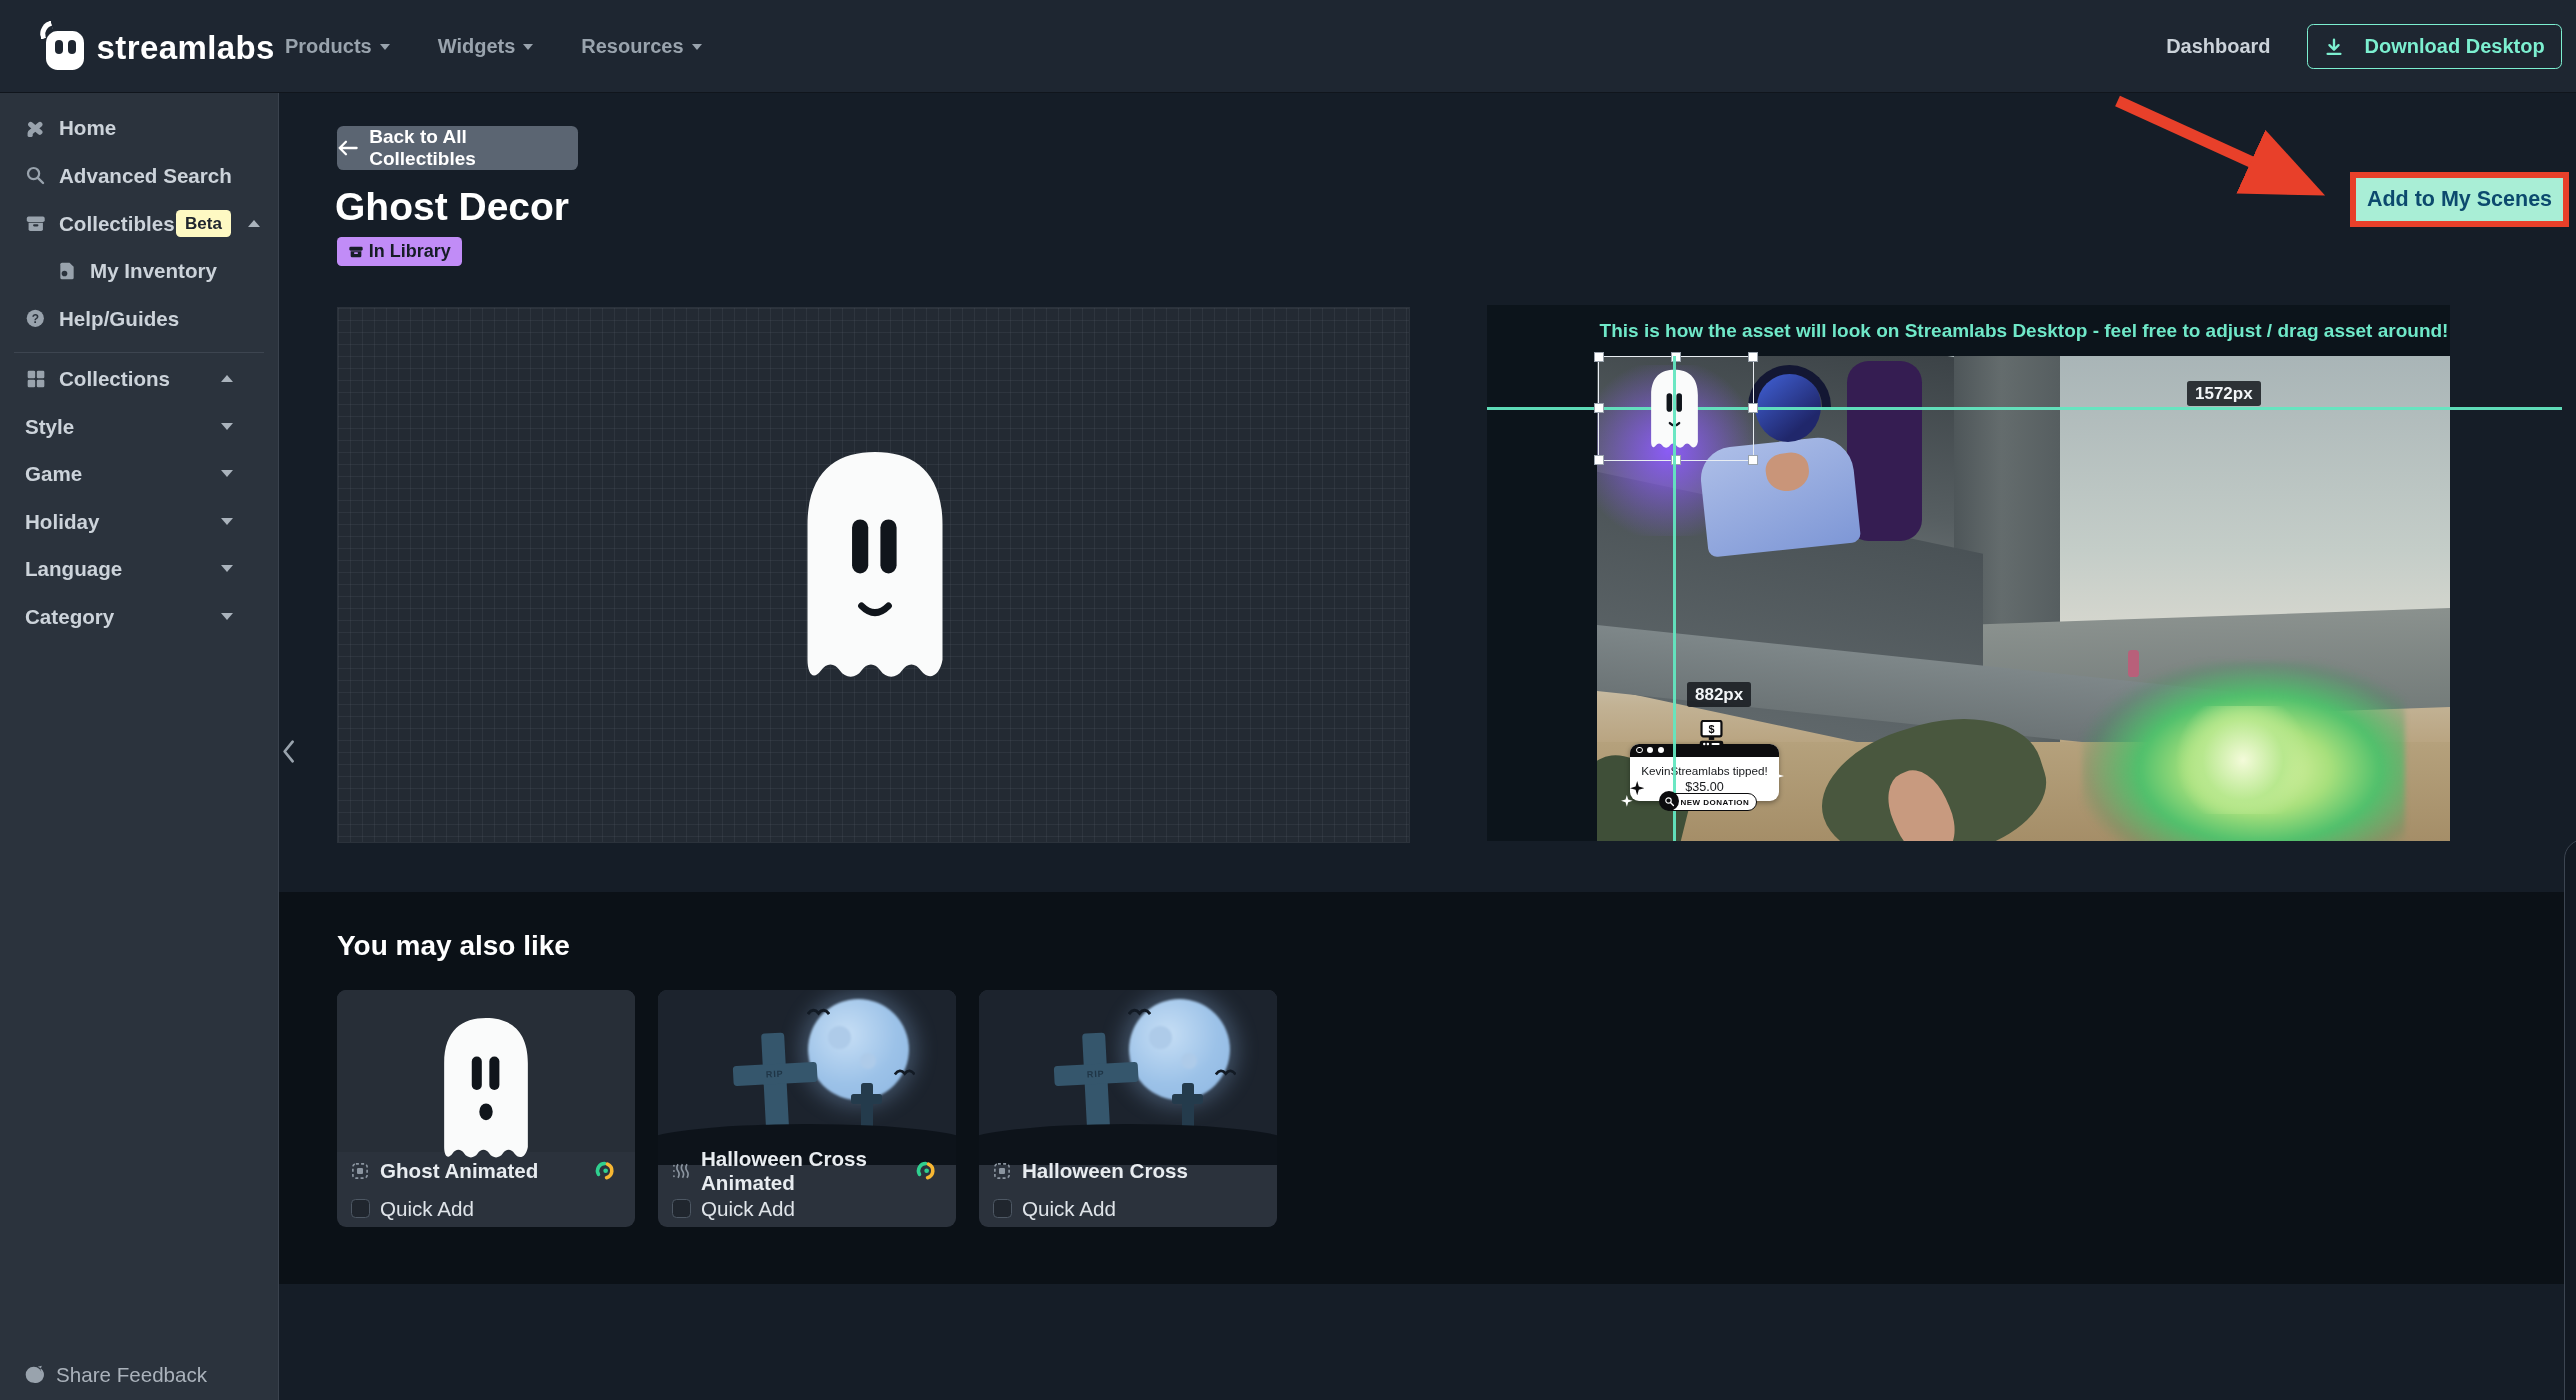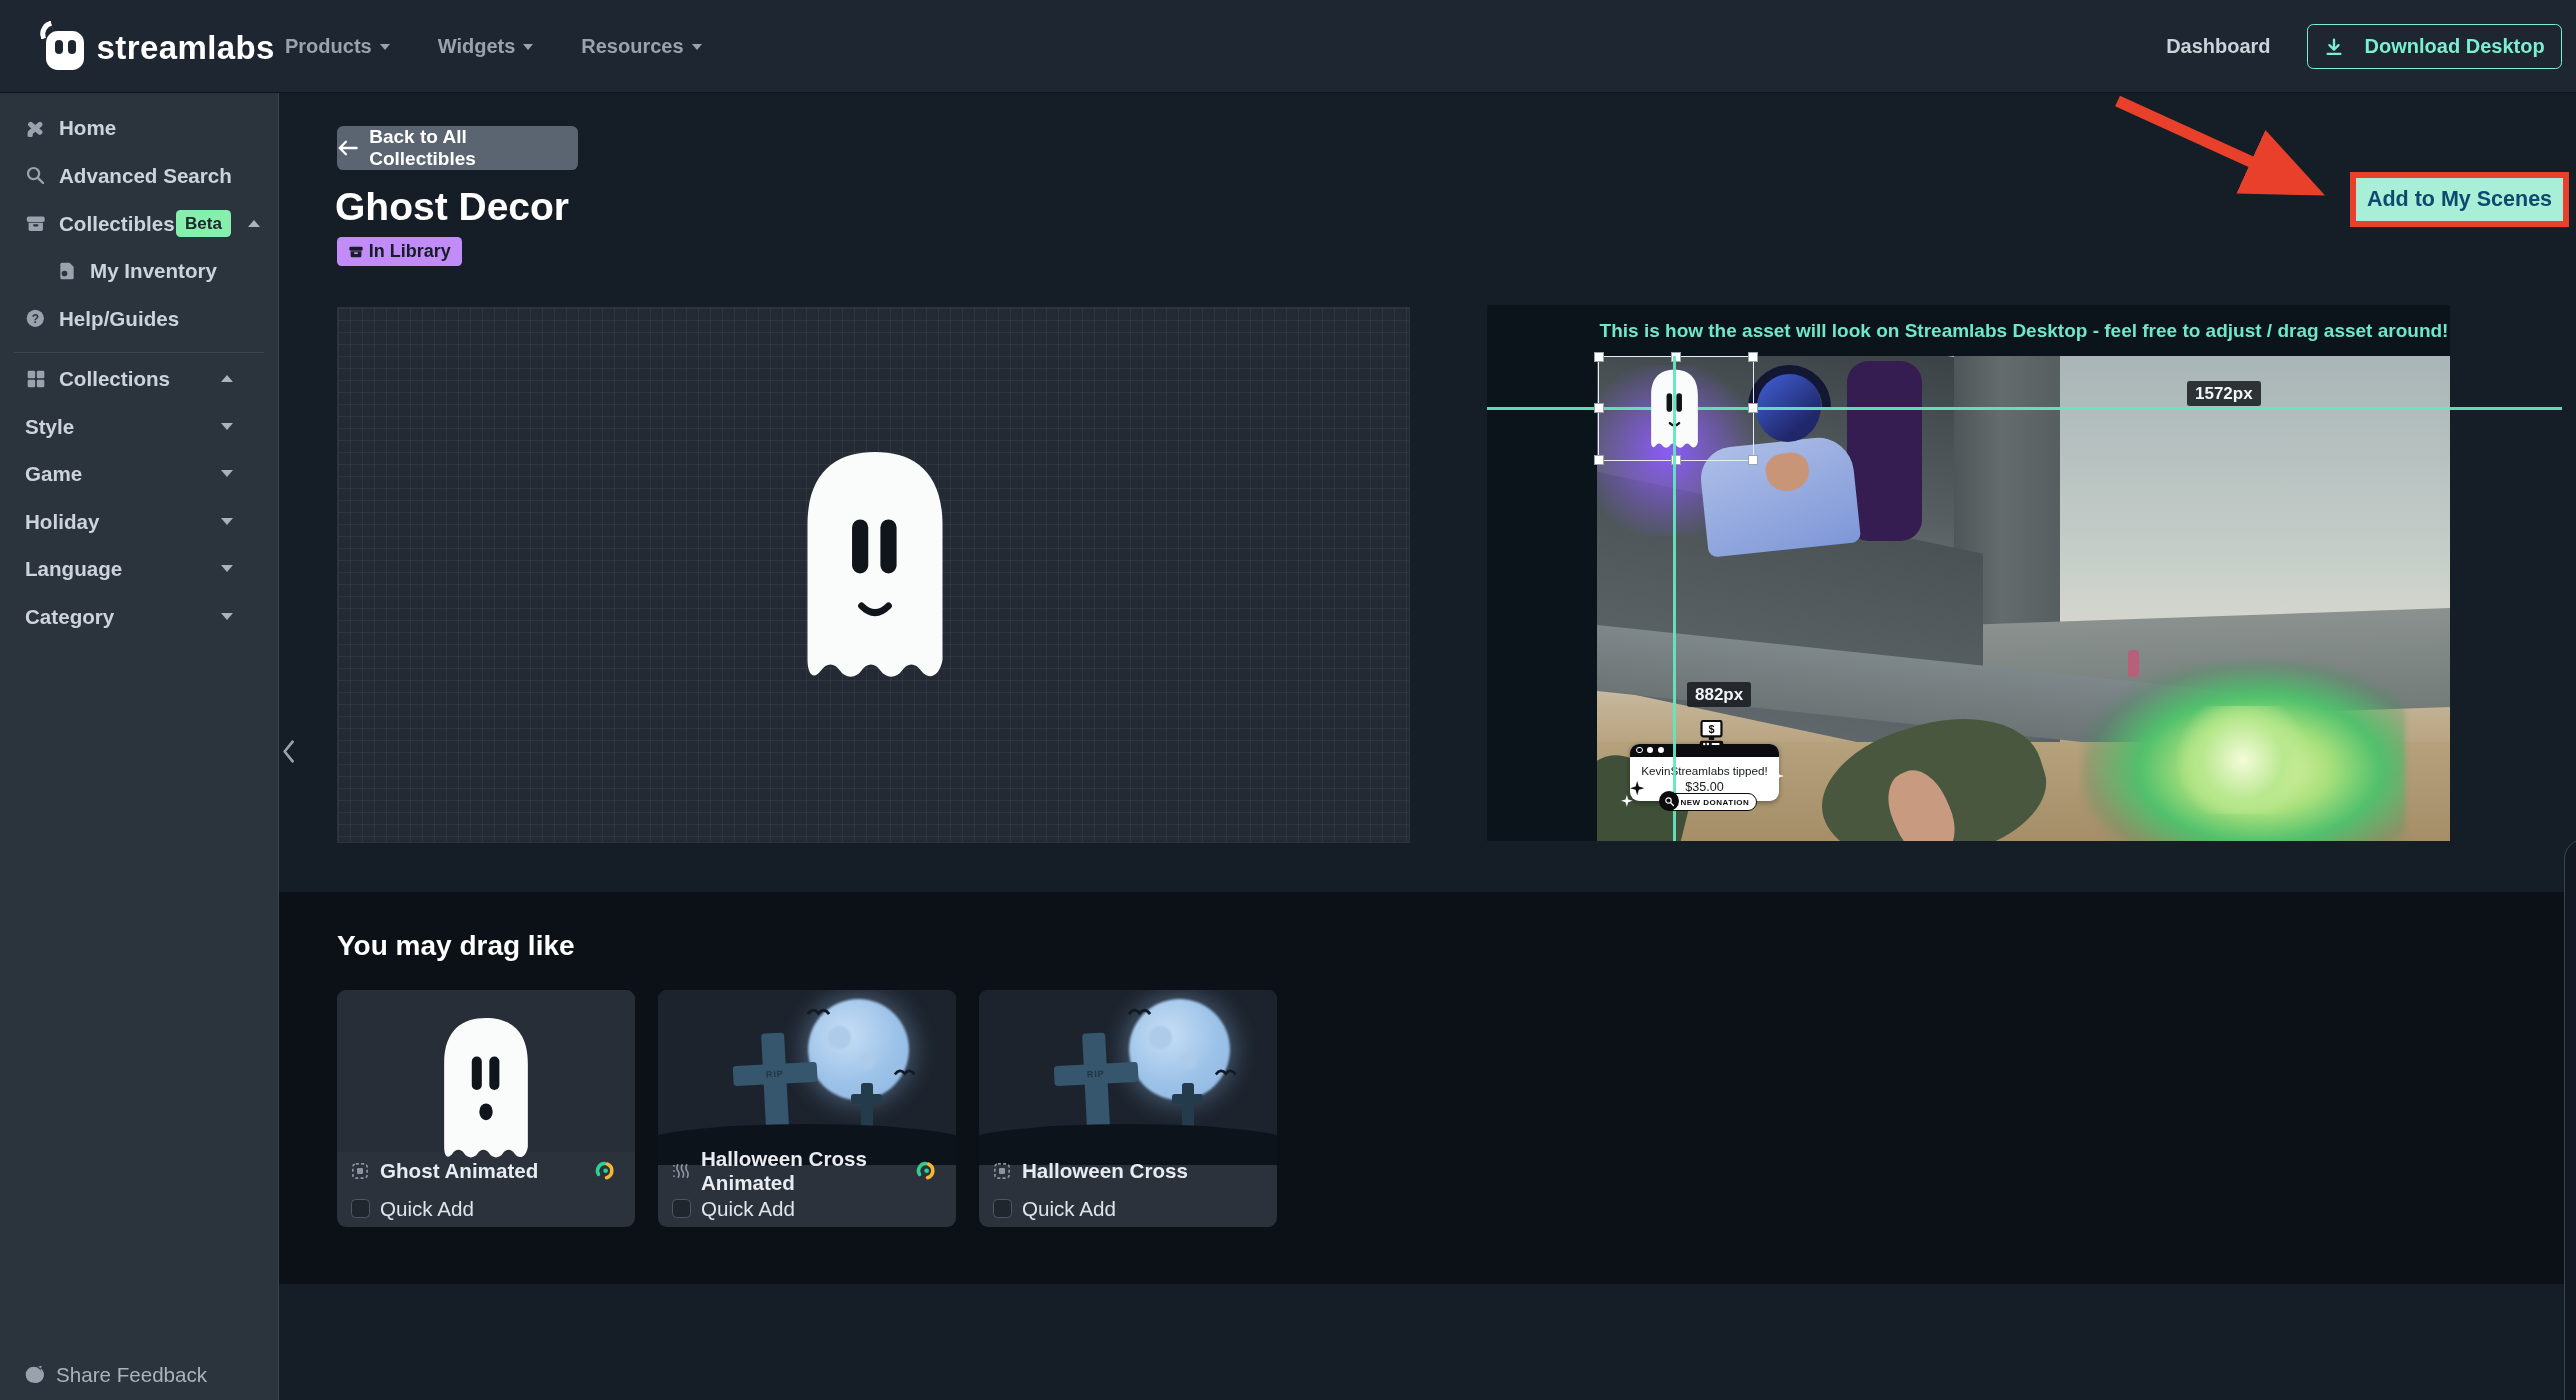--- a/index.html
+++ b/index.html
@@ -22,21 +22,21 @@
   .nav-right { right:14.4px; top:0; height:93px; display:flex; align-items:center; gap:36px; }
   .dashboard-link { color:#cbd2d9; font-size:20px; font-weight:bold; cursor:pointer; }
   .download-btn { display:flex; align-items:center; gap:21px; height:45px; padding:0 16px; border:1.8px solid #7cefd0; border-radius:6.3px; color:#7cefd0; font-size:20px; font-weight:bold; cursor:pointer; background:transparent; }
 
   
   .sidebar { left:0; top:93px; width:279px; height:1307px; background:#2b333d; border-right:0.9px solid #3a424d; z-index:40; }
   .side-row { position:absolute; left:0; width:279px; height:45px; display:flex; align-items:center; cursor:pointer; }
   .side-ico { position:absolute; left:25px; width:21.5px; height:21.5px; display:flex; align-items:center; justify-content:center; }
   .side-label { position:absolute; left:59px; font-size:20.6px; font-weight:bold; color:#ccd3da; }
   .side-label.filter { left:25px; }
-  .beta-badge { position:absolute; left:176px; background:#86efac; color:#20262e; font-size:17px; font-weight:bold; padding:3.6px 9px; border-radius:4.5px; }
+  .beta-badge { position:absolute; left:176px; background:#fef9c3; color:#20262e; font-size:17px; font-weight:bold; padding:3.6px 9px; border-radius:4.5px; }
   .chev { position:absolute; width:0; height:0; border-left:6.3px solid transparent; border-right:6.3px solid transparent; }
   .chev.up { border-bottom:7.2px solid #aab3bc; }
   .chev.down { border-top:7.2px solid #aab3bc; }
   .side-divider { position:absolute; left:14.4px; width:250px; height:0.9px; background:#3d4550; }
   .share-row { position:absolute; left:0; top:1260px; width:279px; height:43px; display:flex; align-items:center; cursor:pointer; }
   .collapse-chip { left:275px; top:729px; width:27px; height:45px; display:flex; align-items:center; justify-content:center; cursor:pointer; z-index:45; }
 
   
   .back-btn { left:337px; top:126px; width:241px; height:44px; background:#5b6572; border-radius:6.3px; display:flex; align-items:center; justify-content:center; gap:10.8px; color:#fff; font-size:19px; font-weight:bold; cursor:pointer; }
   .page-title { left:335px; top:185px; font-size:39px; font-weight:bold; color:#ffffff; }
@@ -404,21 +404,21 @@
     <path d="M8 0 L9.8 6.2 L16 8 L9.8 9.8 L8 16 L6.2 9.8 L0 8 L6.2 6.2 Z" fill="#0c0c0e"></path>
   </svg>
   <svg class="sparkle" style="left:1621px; top:795px;" width="11.7" height="11.7" viewBox="0 0 16 16">
     <path d="M8 0 L9.8 6.2 L16 8 L9.8 9.8 L8 16 L6.2 9.8 L0 8 L6.2 6.2 Z" fill="#ffffff"></path>
   </svg>
   <svg class="sparkle" style="left:1768px; top:768px;" width="16" height="16" viewBox="0 0 16 16">
     <path d="M8 0 L9.8 6.2 L16 8 L9.8 9.8 L8 16 L6.2 9.8 L0 8 L6.2 6.2 Z" fill="#ffffff"></path>
   </svg>
 
   <div class="abs dark-section"></div>
-  <div class="abs sect-title">You may drag like</div>
+  <div class="abs sect-title">You may also like</div>
 
   <div class="card" style="left:337px;">
     <div class="card-img ghost-bg">
       <svg style="margin-top:23px;" width="104" height="154" viewBox="0 0 120 184">
         <path d="M10 60 C10 20 32 6 60 6 C88 6 110 20 110 60 L110 160 C108 172 100 176 94 168 C90 162 84 162 80 168 C76 174 68 174 64 168 C60 162 54 162 50 168 C46 174 38 174 34 168 C30 162 24 162 20 168 C14 176 10 170 10 160 Z" fill="#fafbfb"></path>
         <rect x="43" y="52" width="12" height="40" rx="6" fill="#10151b"></rect>
         <rect x="64" y="52" width="12" height="40" rx="6" fill="#10151b"></rect>
         <ellipse cx="60" cy="118" rx="8" ry="10" fill="#10151b"></ellipse>
       </svg>
     </div>

